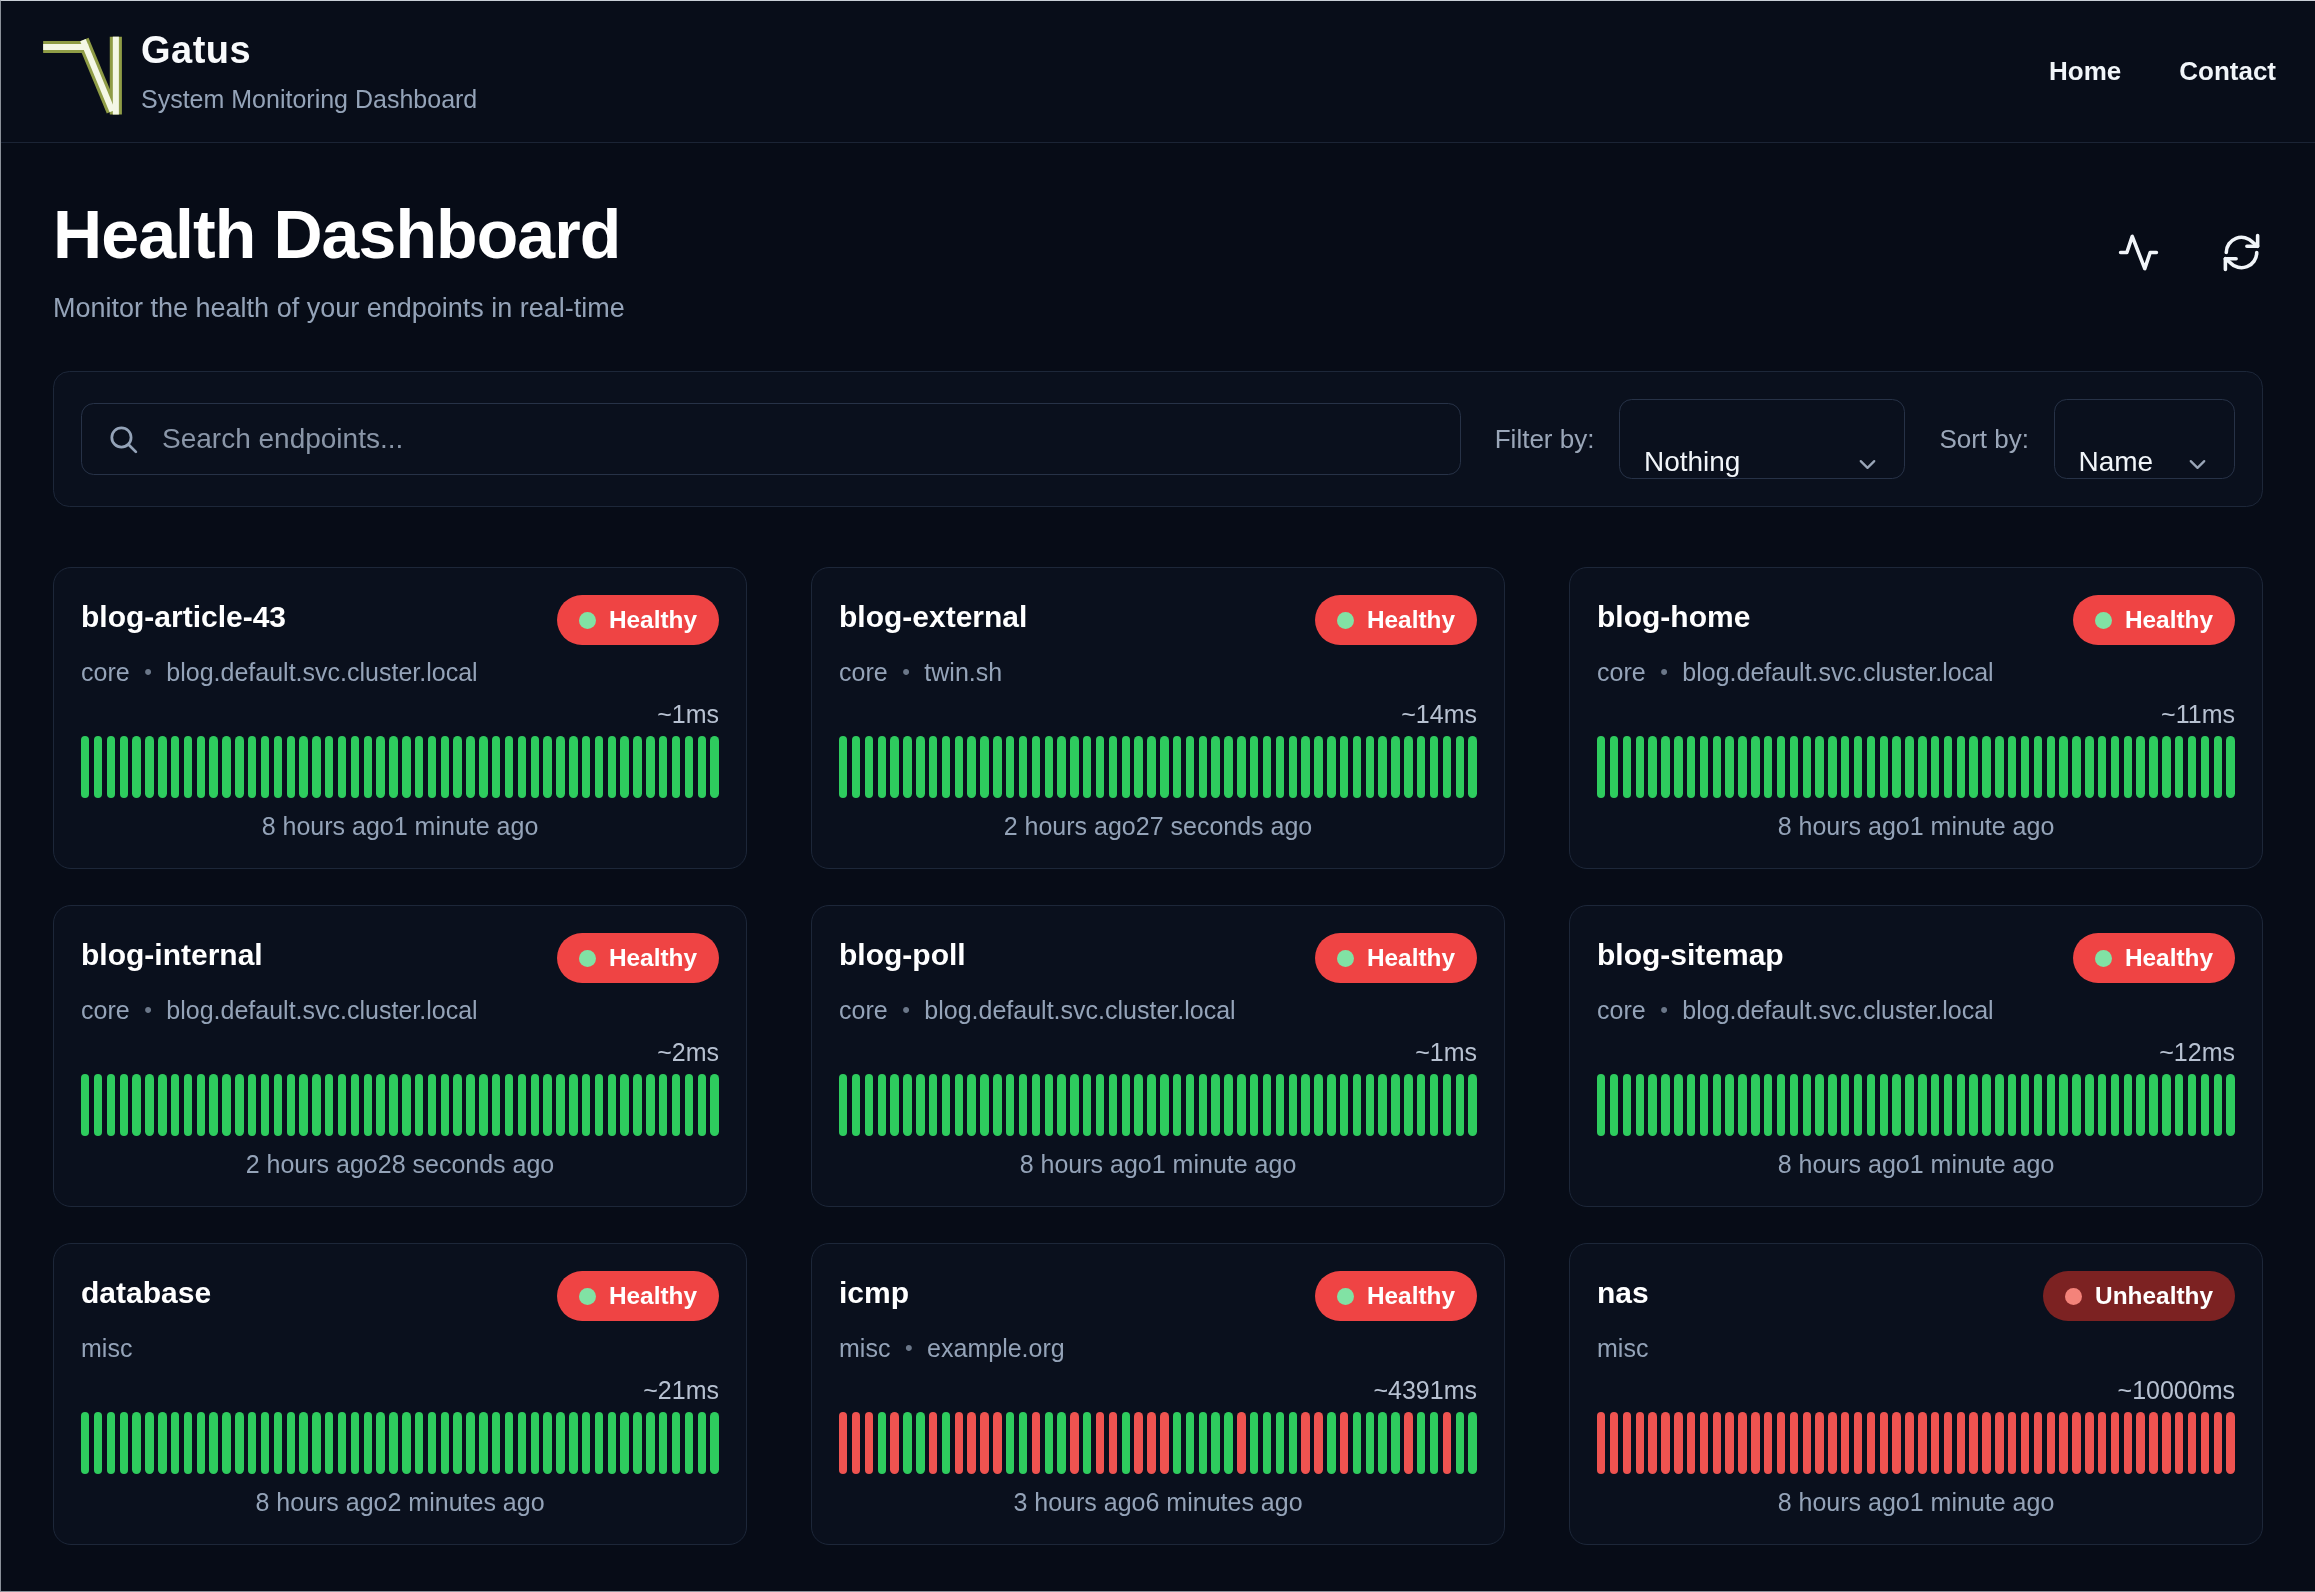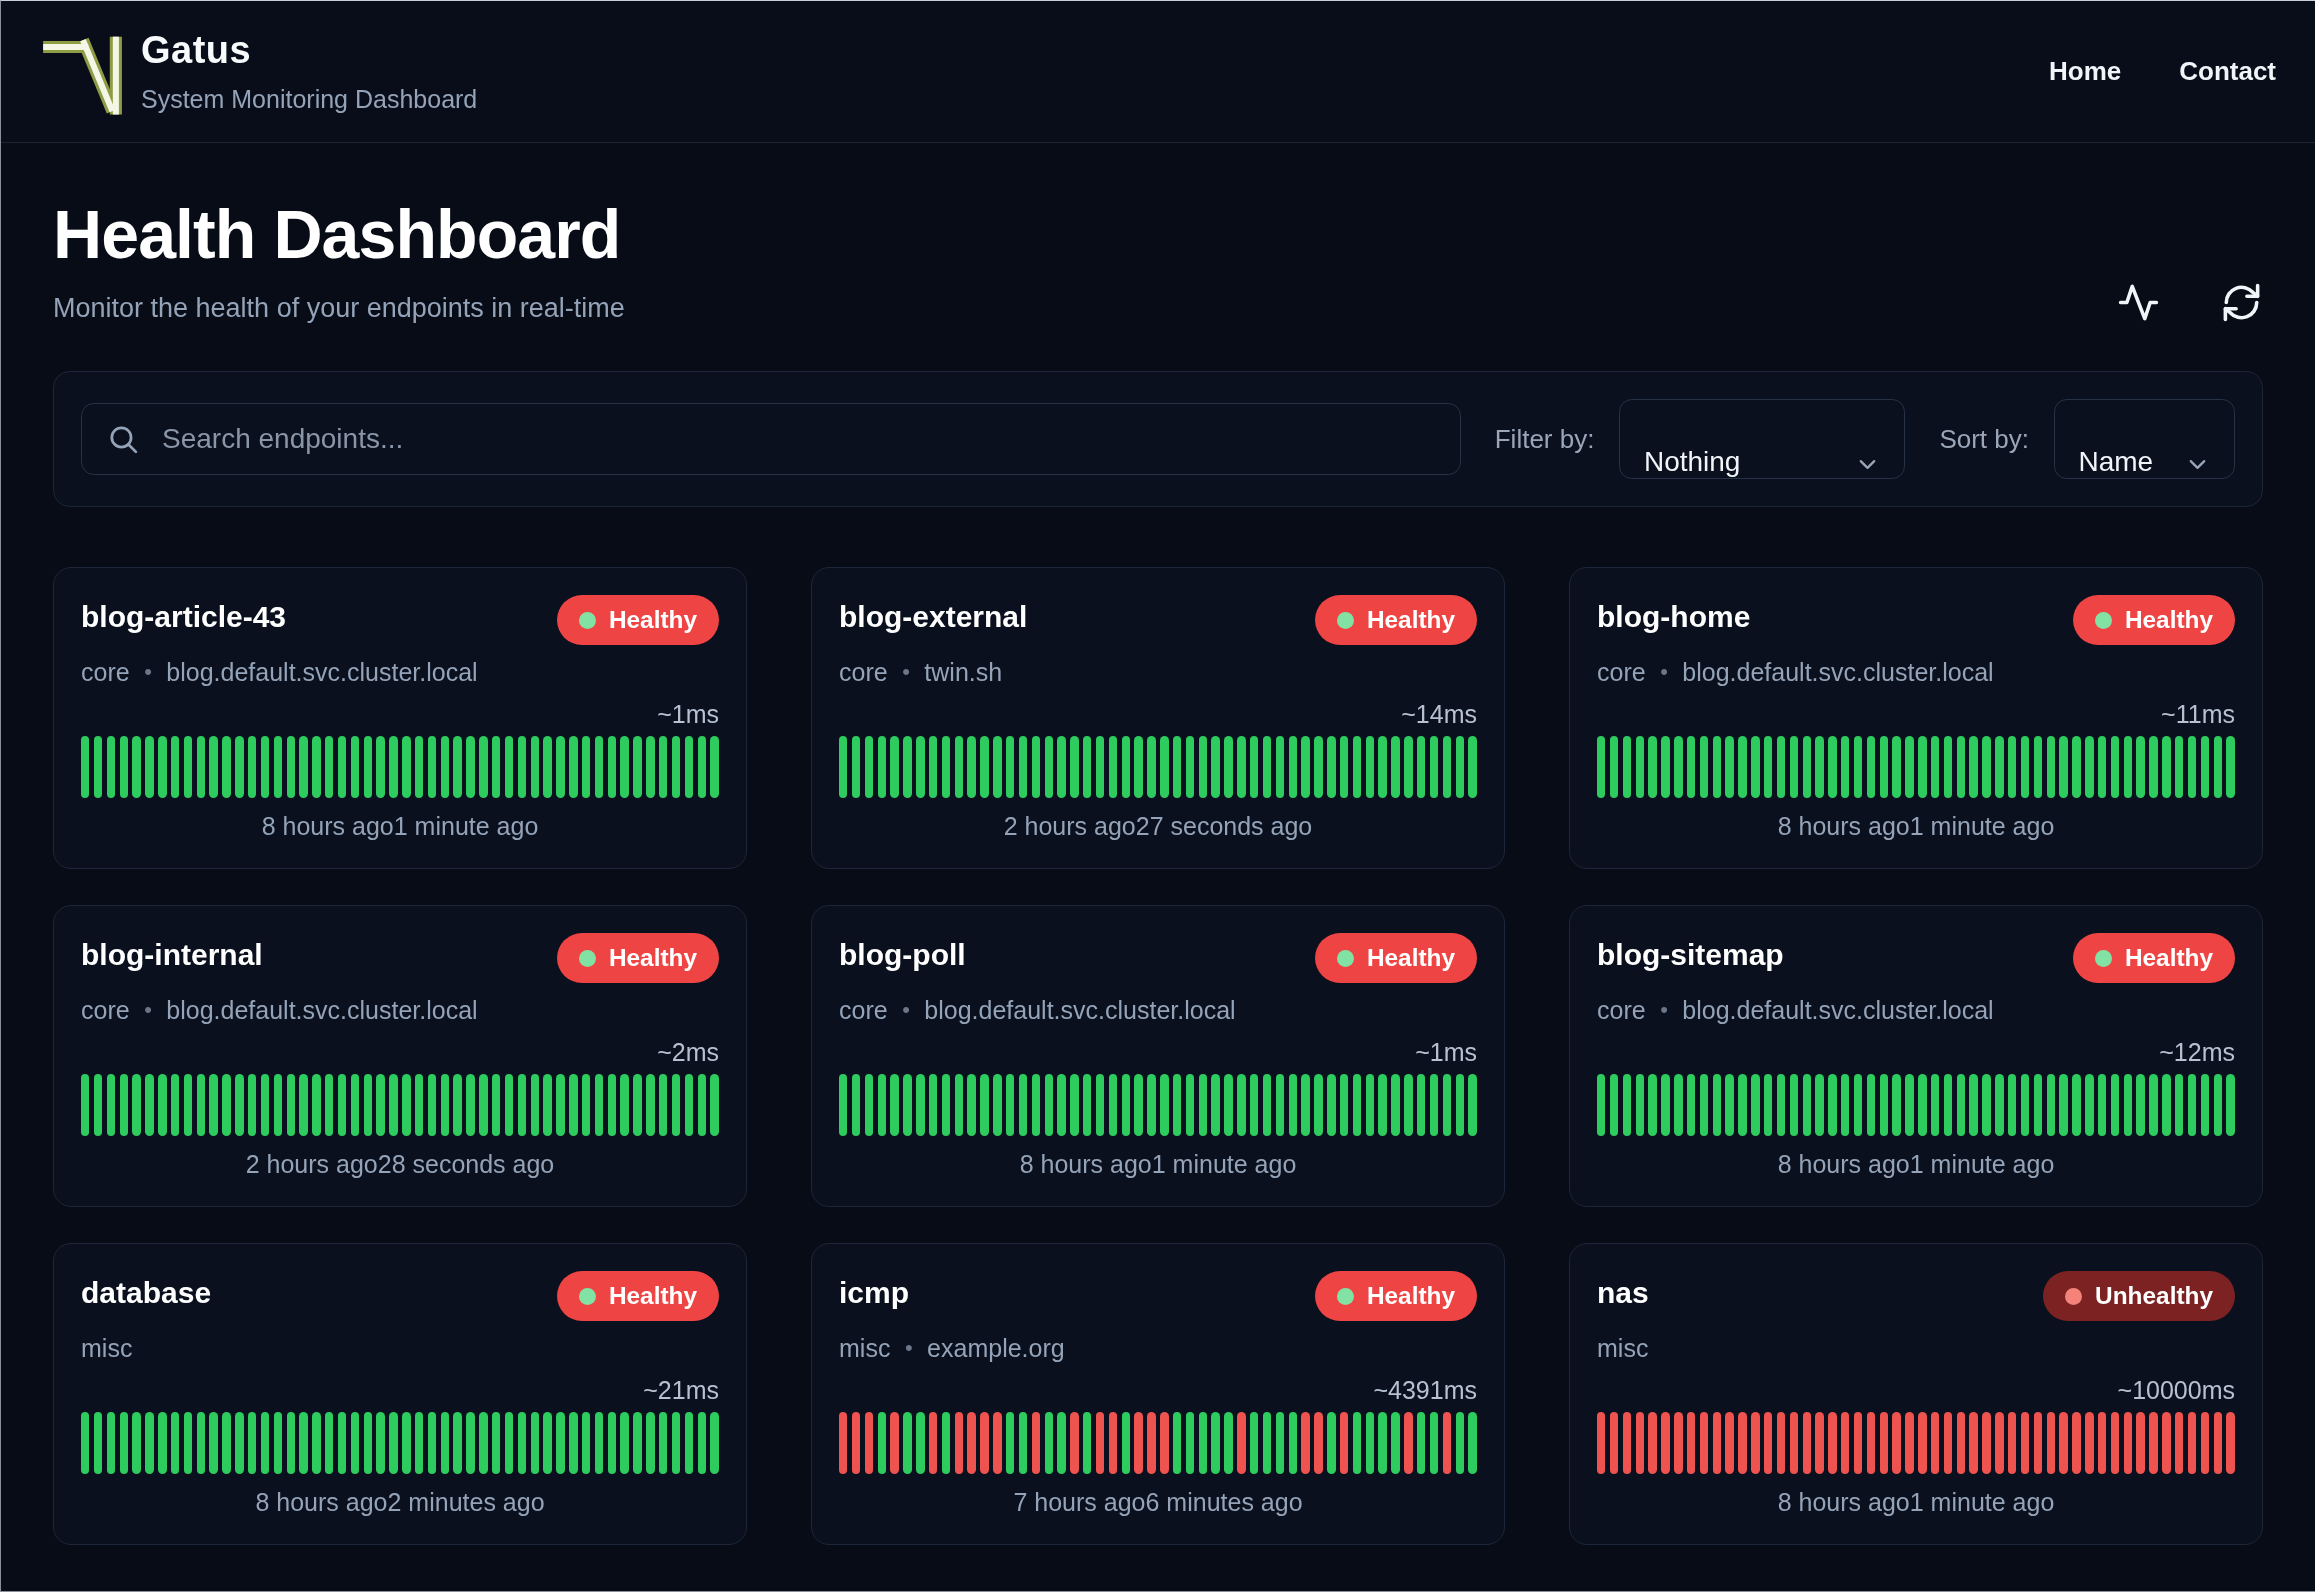--- a/index.html
+++ b/index.html
@@ -19,21 +19,21 @@
   }
   .logo{width:87px;height:90px;flex:0 0 auto;margin-top:3.6px;}
   .brand-block{margin-left:18px;display:flex;flex-direction:column;gap:13px;}
   .brand{font-size:38px;font-weight:bold;color:#f8fafc;letter-spacing:0.5px;}
   .brand-sub{font-size:25px;color:#94a3b8;}
   .nav{margin-left:auto;display:flex;gap:58px;align-items:center;}
   .nav a{color:#f1f5f9;font-size:26px;font-weight:bold;text-decoration:none;}
 
   
   .main{padding:0 53px;}
-  .hero{display:flex;align-items:flex-end;margin-top:52px;}
+  .hero{display:flex;align-items:flex-start;margin-top:52px;}
   .hero-text h1{margin:0;font-size:68px;font-weight:bold;letter-spacing:-0.9px;color:#ffffff;}
   .hero-text p{margin:20px 0 0 0;font-size:27px;color:#94a3b8;}
   .hero-icons{margin-left:auto;display:flex;gap:60px;align-items:center;margin-top:36px;}
   .hero-icons .icon-btn{width:43px;height:43px;cursor:pointer;background:none;border:none;padding:0;}
   .hero-icons svg{width:43px;height:43px;stroke:#f1f5f9;fill:none;stroke-width:2;stroke-linecap:round;stroke-linejoin:round;}
 
   
   .toolbar{
     margin-top:47px;background:#0a101d;border:0.9px solid #1d2739;border-radius:16.3px;
     padding:27px;display:flex;align-items:center;gap:25px;
@@ -728,21 +728,21 @@
           <div class="bar up"></div>
           <div class="bar up"></div>
           <div class="bar down"></div>
           <div class="bar up"></div>
           <div class="bar up"></div>
           <div class="bar down"></div>
           <div class="bar up"></div>
           <div class="bar up"></div>
         </div>
     <div class="card-foot">
-      <span>7 hours ago</span>
+      <span>3 hours ago</span>
       <span>6 minutes ago</span>
     </div>
   </div>
 
   <div class="card">
     <div class="card-head">
       <div class="card-title">nas</div>
       <div class="badge unhealthy">
         <span class="dot"></span>
         <span class="badge-label">Unhealthy</span>

